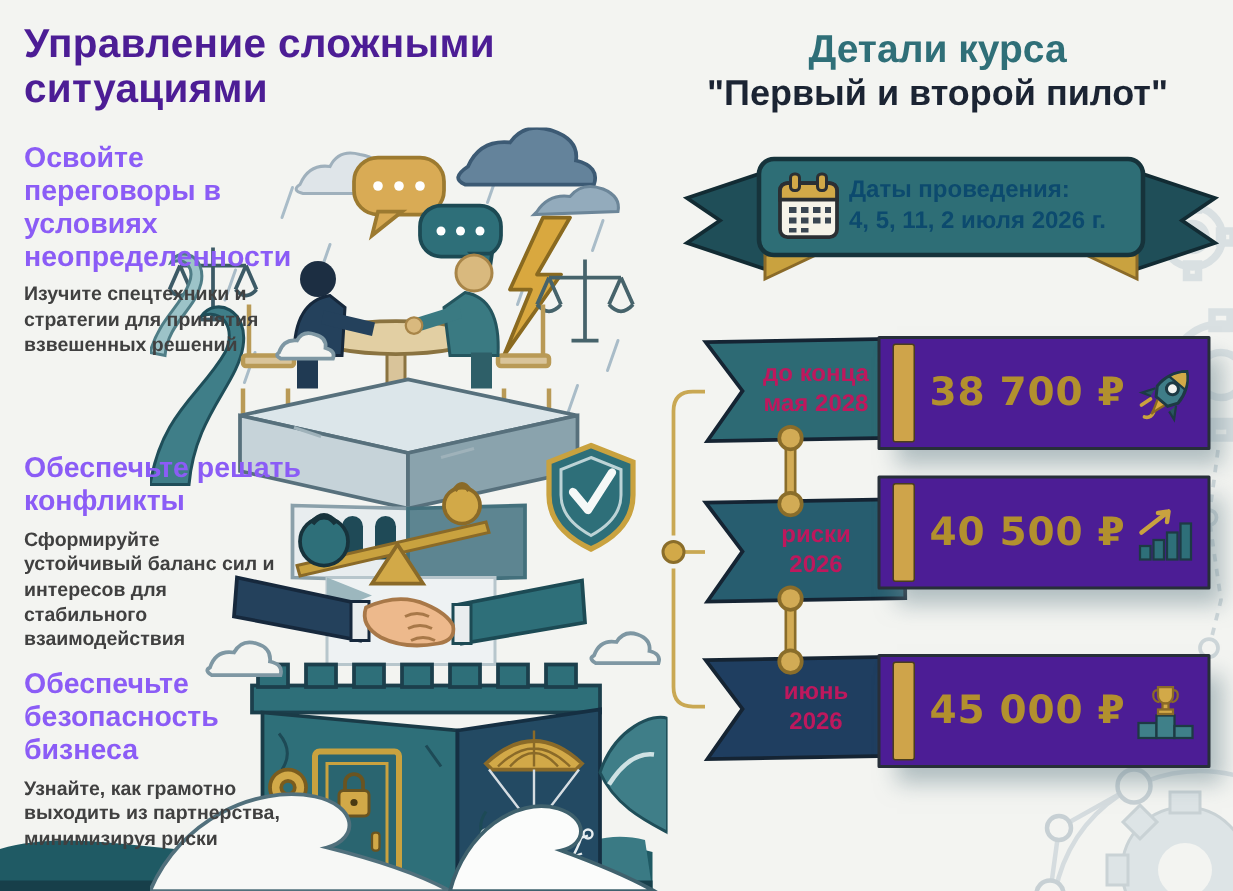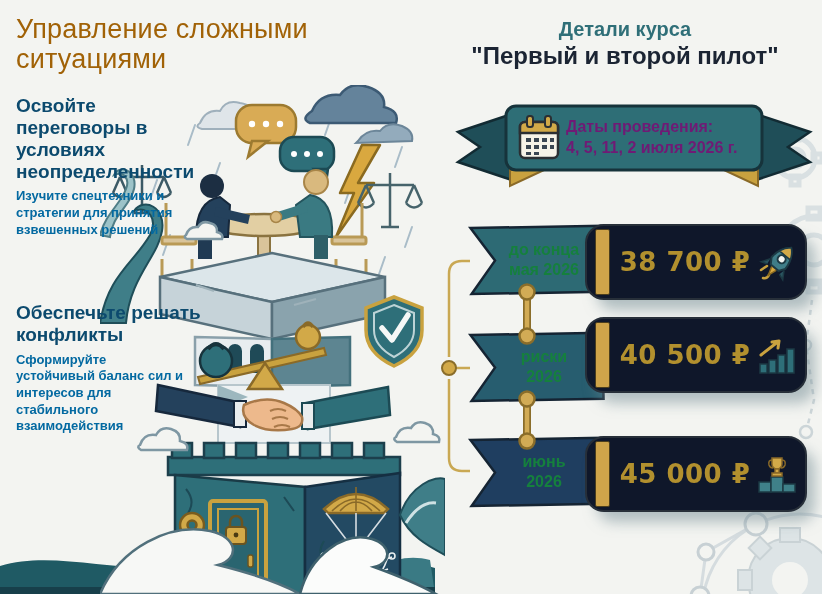--- a/index.html
+++ b/index.html
@@ -1,43 +1,43 @@
 <!DOCTYPE html>
 <html><head>
 <meta charset="utf-8">
 <style>
   html,body{margin:0;padding:0;}
   .page{position:relative;width:822px;height:594px;background:#f3f4f1;overflow:hidden;
         font-family:"Liberation Sans",sans-serif;color:#20262e;}
   .abs{position:absolute;}
   svg{display:block;}
   
-  .main-title{left:16px;top:14px;width:340px;font-size:27px;font-weight:400;line-height:1.12;
-              color:#a16207;z-index:3;letter-spacing:.2px;}
+  .main-title{left:16px;top:14px;width:340px;font-size:27px;font-weight:700;line-height:1.12;
+              color:#4c1d95;z-index:3;letter-spacing:.2px;}
   .blk{z-index:3;}
-  .blk h3{margin:0;font-size:19px;font-weight:700;line-height:1.15;color:#0c4a6e;}
-  .blk p{margin:6px 0 0 0;font-size:13px;font-weight:700;line-height:1.28;color:#0369a1;width:172px;}
+  .blk h3{margin:0;font-size:19px;font-weight:700;line-height:1.15;color:#8b5cf6;}
+  .blk p{margin:6px 0 0 0;font-size:13px;font-weight:700;line-height:1.28;color:#404040;width:172px;}
   
   .r-title{left:432px;top:18px;width:386px;text-align:center;z-index:3;}
-  .r-title .t1{font-size:20px;font-weight:700;color:#2f6f78;line-height:1.1;}
+  .r-title .t1{font-size:26px;font-weight:700;color:#2f6f78;line-height:1.1;}
   .r-title .t2{font-size:24px;font-weight:700;color:#1b2433;line-height:1.2;margin-top:2px;}
   .ribbon{left:450px;top:100px;width:368px;height:88px;z-index:3;}
-  .ribbon .txt{position:absolute;left:116px;top:17px;width:196px;color:#701a75;font-weight:700;
+  .ribbon .txt{position:absolute;left:116px;top:17px;width:196px;color:#0c4a6e;font-weight:700;
                font-size:16px;line-height:1.3;}
-  .price-card{width:218px;height:72px;background:#0f172a;border:2.5px solid #272f39;border-radius:19px;
+  .price-card{width:218px;height:72px;background:#4c1d95;border:2.5px solid #272f39;border-radius:1px;
               box-shadow:10px 12px 14px -2px rgba(120,143,152,.55);z-index:3;}
   .gold-strip{position:absolute;left:8px;top:3px;bottom:3px;width:13px;background:#cfa44a;
               border:1.5px solid #4a3d1d;border-radius:2px;}
   .price{position:absolute;left:30px;right:52px;top:0;bottom:0;display:flex;align-items:center;
          justify-content:center;font-family:"DejaVu Sans","Liberation Sans",sans-serif;
          font-weight:700;font-size:26px;color:#b2902e;letter-spacing:.5px;white-space:nowrap;}
   .card-icon{position:absolute;right:6px;top:14px;width:44px;height:44px;}
   .tag{width:150px;height:72px;z-index:2;}
   .tag .txt{position:absolute;left:34px;right:6px;top:0;bottom:0;display:flex;flex-direction:column;
-            align-items:center;justify-content:center;color:#15803d;font-weight:700;font-size:16px;
+            align-items:center;justify-content:center;color:#be185d;font-weight:700;font-size:16px;
             line-height:1.22;text-align:center;}
   .z0{z-index:0}.z1{z-index:1}.z4{z-index:4}
 </style>
 </head>
 <body>
 
 <div class="page">
 
   <svg class="abs z0" width="822" height="594" viewBox="0 0 822 594">
     <g stroke="#d9e0e2" stroke-width="5" fill="none">
@@ -268,20 +268,24 @@
 
   <div class="abs main-title">Управление сложными ситуациями</div>
 
   <div class="abs blk" style="left:16px;top:95px;width:196px">
     <h3>Освойте переговоры в условиях неопределенности</h3>
     <p>Изучите спецтехники и стратегии для принятия взвешенных решений</p>
   </div>
   <div class="abs blk" style="left:16px;top:302px;width:200px">
     <h3>Обеспечьте решать конфликты</h3>
     <p>Сформируйте устойчивый баланс сил и интересов для стабильного взаимодействия</p>
+  </div>
+  <div class="abs blk" style="left:16px;top:446px;width:200px">
+    <h3>Обеспечьте безопасность бизнеса</h3>
+    <p>Узнайте, как грамотно выходить из партнерства, минимизируя риски</p>
   </div>
 
   <div class="abs r-title">
     <div class="t1">Детали курса</div>
     <div class="t2">"Первый и второй пилот"</div>
   </div>
 
   <div class="abs ribbon">
     <svg width="368" height="88" viewBox="0 0 368 88">
       <polygon points="62,14 8,32 30,47 8,62 62,80" fill="#1f4e58" stroke="#122b33" stroke-width="2.5"></polygon>
@@ -313,21 +317,21 @@
       <div>4, 5, 11, 2 июля 2026 г.</div>
     </div>
   </div>
 
   <div class="abs tag" style="left:455px;top:224px">
     <svg width="150" height="72" viewBox="0 0 150 72">
         <polygon points="16,3 148,3 148,69 16,69 40,36" fill="#2d6a74" stroke="#152433" stroke-width="2.5" transform="rotate(-1 75 36)"></polygon>
       </svg>
     <div class="txt">
         <span>до конца</span>
-        <span>мая 2026</span>
+        <span>мая 2028</span>
       </div>
   </div>
   <div class="abs price-card" style="left:585px;top:224px">
     <div class="gold-strip"></div>
     <div class="price">38 700 ₽</div>
     <svg class="card-icon" viewBox="0 0 44 44">
       <g stroke="#c9a23f" stroke-width="2.5" stroke-linecap="round">
           <path d="M6,30 l6,-4"></path>
           <path d="M8,38 q4,1 6,-3"></path>
         </g>

